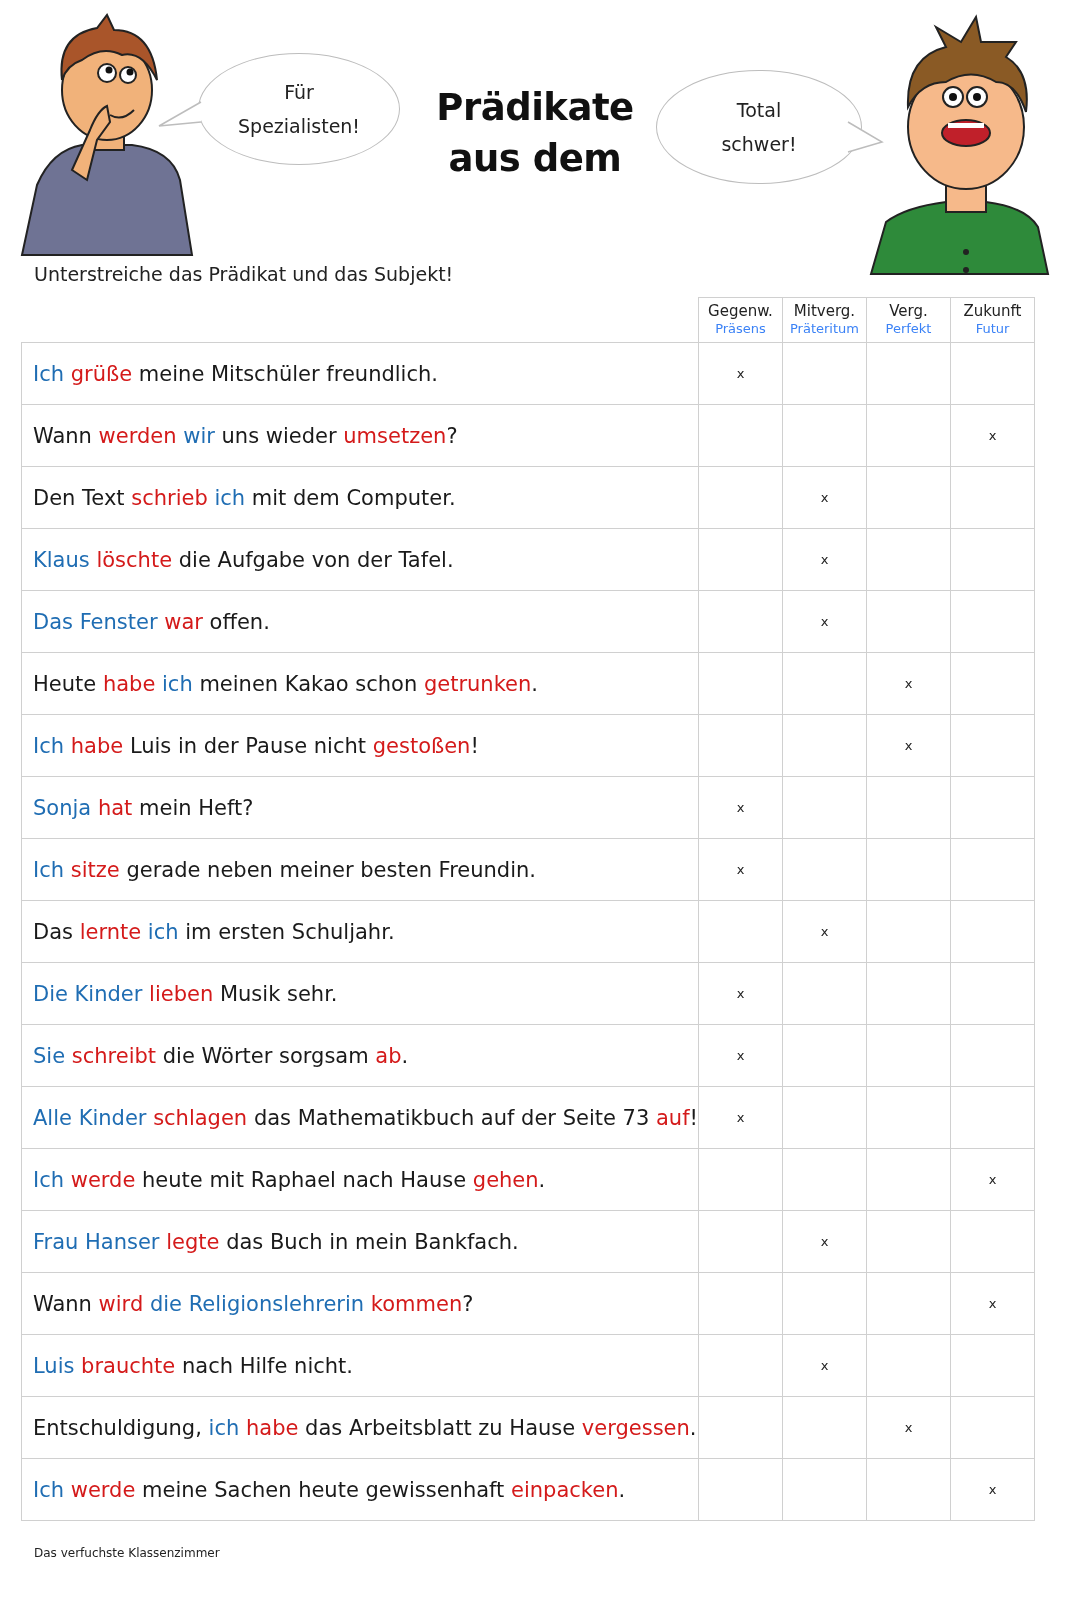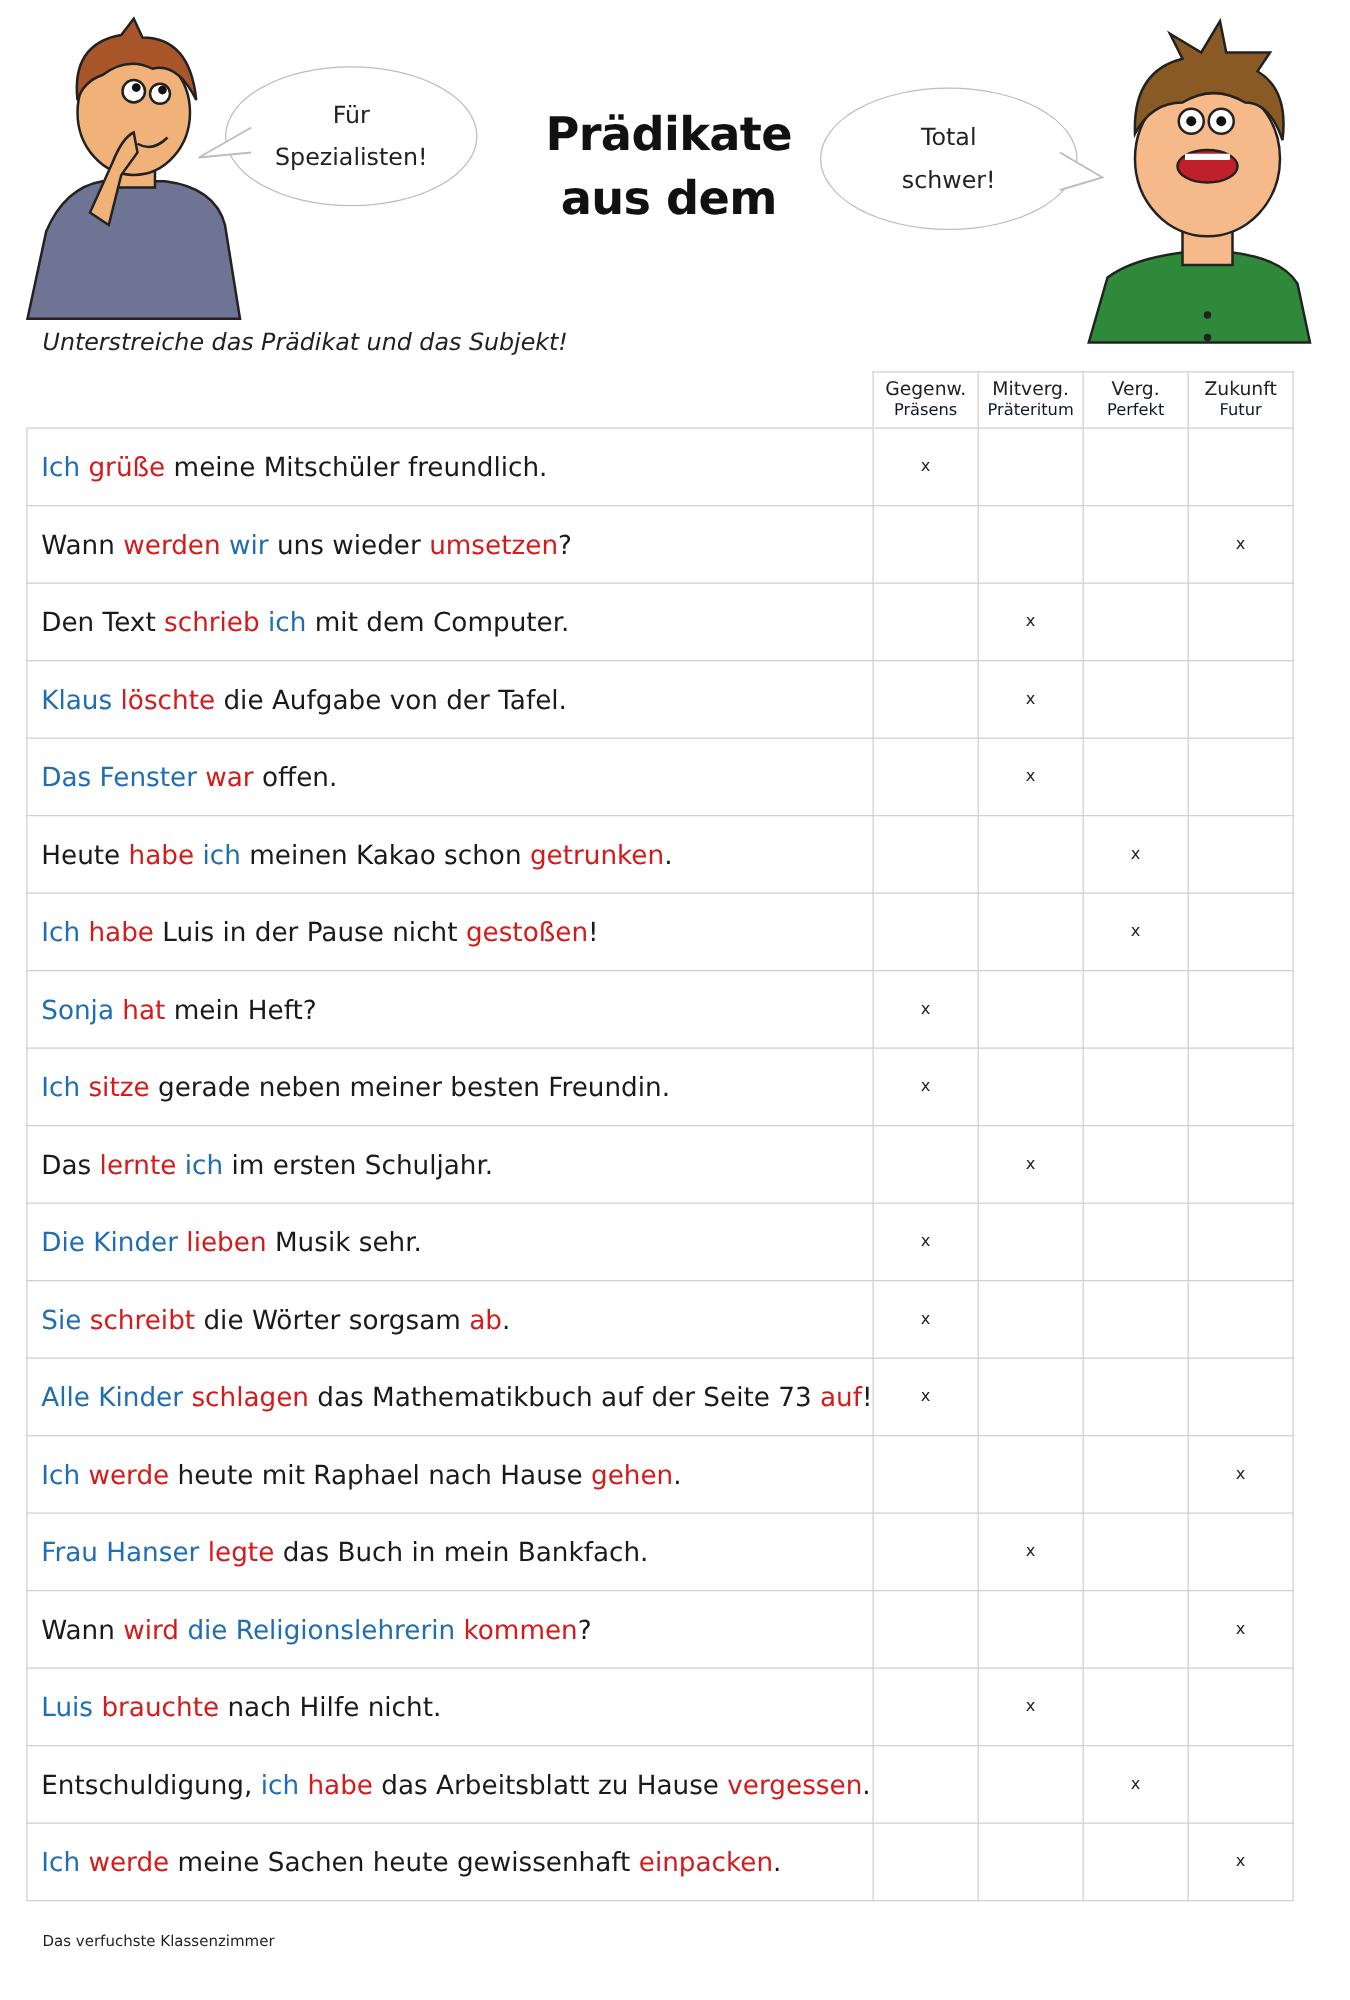--- a/index.html
+++ b/index.html
@@ -4,27 +4,27 @@
 <style>
   html, body { margin: 0; padding: 0; background: #ffffff; }
   body { width: 1080px; height: 1600px; position: relative; overflow: hidden;
          font-family: "DejaVu Sans", sans-serif; color: #1a1a1a; }
   .abs { position: absolute; }
   .title { left: 390px; top: 82px; width: 290px; text-align: center;
            font-family: "DejaVu Sans", sans-serif; font-weight: bold; font-size: 37px; line-height: 51px; letter-spacing: -0.5px; color: #111; }
   .bubble { border: 1.5px solid #bdbdbd; border-radius: 50%; background: #fff; text-align: center;
             font-size: 19px; color: #222; display: flex; flex-direction: column; justify-content: center; line-height: 34px; }
   .bubble span { display: block; }
-  .instruction { left: 34px; top: 263px; font-style: italic; font-size: 19px; color: #222; }
+  .instruction { left: 34px; top: 263px; font-size: 19px; color: #222; }
   table.grid { position: absolute; left: 21px; top: 297px; border-collapse: collapse; }
   table.grid td, table.grid th { border: 1.5px solid #d0d0d0; padding: 0; }
   table.grid th.blank { border: none; border-bottom: 1.5px solid #d0d0d0; }
   table.grid th.head { width: 83px; height: 40px; text-align: center; font-weight: normal; vertical-align: top; padding-top: 4px; margin-left: 20px; }
   .head-main { font-size: 15px; color: #222; display: block; line-height: 18px; }
-  .head-sub { font-size: 13px; color: #0f172a; display: block; line-height: 18px; }
+  .head-sub { font-size: 13px; color: #3b82f6; display: block; line-height: 18px; }
   table.grid td.sent { width: 662px; height: 61px; padding-left: 11px; font-size: 21px; white-space: nowrap; }
   table.grid td.mark { width: 83px; text-align: center; font-size: 13px; color: #222; }
   .c-subj { color: #1f6db3; }
   .c-pred { color: #d41a1a; }
   .c-plain { color: #1a1a1a; }
   .footer { left: 34px; top: 1546px; font-size: 12px; color: #222; }
 </style>
 </head>
 <body>
 
@@ -34,21 +34,21 @@
   <ellipse cx="95" cy="80" rx="45" ry="50" fill="#f1b27a" stroke="#222" stroke-width="2"></ellipse>
   <path d="M50 70 Q45 25 85 18 L95 5 L102 20 Q140 20 145 70 Q130 40 110 45 Q90 35 70 50 Q55 55 50 70Z" fill="#a9552a" stroke="#222" stroke-width="2"></path>
   <circle cx="95" cy="63" r="9" fill="#fff" stroke="#222" stroke-width="2"></circle>
     <circle cx="97" cy="60" r="3.5" fill="#111"></circle>
   <circle cx="116" cy="65" r="8" fill="#fff" stroke="#222" stroke-width="2"></circle>
     <circle cx="118" cy="62" r="3.5" fill="#111"></circle>
   <path d="M98 105 Q110 112 122 100" fill="none" stroke="#222" stroke-width="2"></path>
   <path d="M60 160 L78 120 Q86 100 95 96 L98 112 L85 130 L75 170 Z" fill="#f1b27a" stroke="#222" stroke-width="2"></path>
 </svg>
 
-<div class="abs bubble" style="left:180px;top:53px;width:200px;height:110px">
+<div class="abs bubble" style="left:198px;top:53px;width:200px;height:110px">
   <span>Für</span>
   <span>Spezialisten!</span>
 </div>
 <svg class="abs" style="left:157px;top:100px" width="46" height="36">
     <path d="M44 2 L2 26 L44 22" fill="#fff" stroke="#bdbdbd" stroke-width="1.5"></path>
   </svg>
 
 <div class="abs title">
   <div>Prädikate</div>
   <div>aus dem</div>

